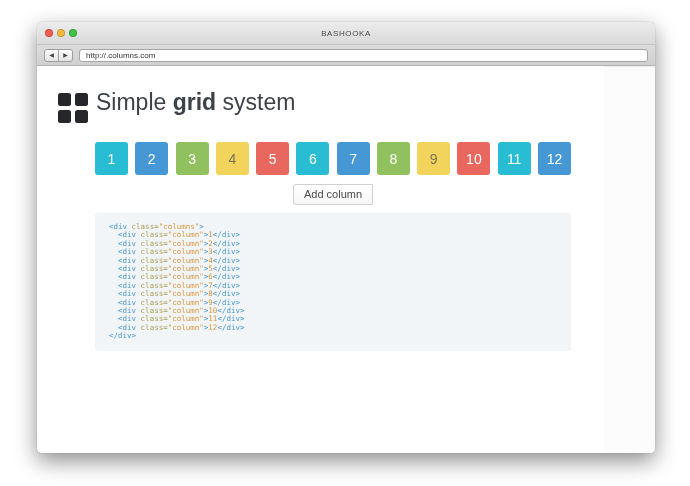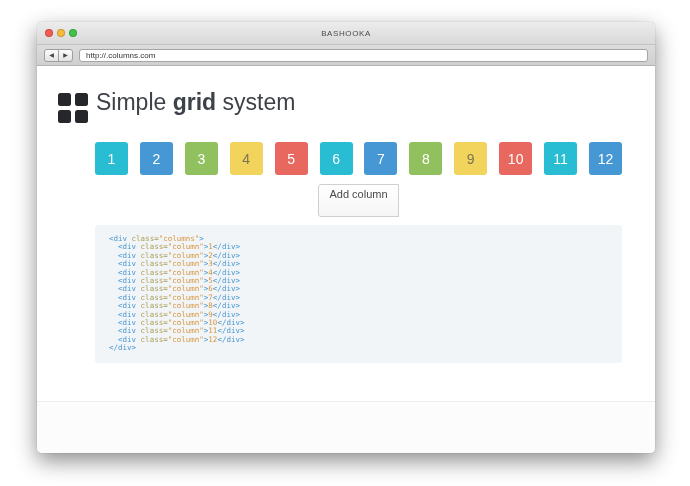--- a/index.html
+++ b/index.html
@@ -35,21 +35,21 @@
     box-sizing:border-box;
   }
   .nav-btn.back{border-radius:3px 0 0 3px;}
   .nav-btn.fwd{border-radius:0 3px 3px 0;margin-left:-1px;}
   .url-field{
     flex:1;height:13px;background:#ffffff;border:1px solid #a5a5a5;border-radius:3px;
     font-size:8px;color:#333;line-height:12px;padding:0 6px;box-sizing:border-box;
     white-space:nowrap;overflow:hidden;
   }
   
-  .page{flex:1;background:#ffffff;display:flex;flex-direction:column;}
+  .page{flex:1;background:#ffffff;display:flex;flex-direction:row;}
   .content{padding:24px 33px 0 21px;flex:1;}
   .header-row{display:flex;align-items:flex-start;}
   .logo{
     width:30px;height:30px;margin-top:3px;
     display:grid;grid-template-columns:13px 13px;grid-template-rows:13px 13px;gap:4px;
   }
   .logo span{background:#26272b;border-radius:2.5px;}
   .header-text{margin-left:8px;}
   .page-title{font-size:23px;color:#3d4248;font-weight:400;line-height:1.05;}
   .page-title b{font-weight:700;}
@@ -60,21 +60,21 @@
   .box{
     width:33px;height:33px;border-radius:3px;
     display:flex;align-items:center;justify-content:center;
     font-size:14px;color:#fff;
   }
   
   .btn-row{display:flex;justify-content:center;margin-top:9px;}
   .btn{
     background:linear-gradient(#ffffff,#f6f6f6);
     border:1px solid #cfcfcf;color:#4a4a4a;font-size:11px;
-    padding:3px 10px 16px;font-family:"Liberation Sans",sans-serif;cursor:pointer;
+    padding:3px 10px 4px;font-family:"Liberation Sans",sans-serif;cursor:pointer;
   }
   .btn.add{border-radius:3px 0 0 3px;}
   .btn.remove{border-radius:0 3px 3px 0;margin-left:-1px;}
   
   .code-block{
     margin-top:8px;background:#f2f5f7;border-radius:3px;
     padding:10px 14px;
     font-family:"DejaVu Sans Mono","Liberation Mono",monospace;
     font-size:7.5px;line-height:8.4px;
   }

